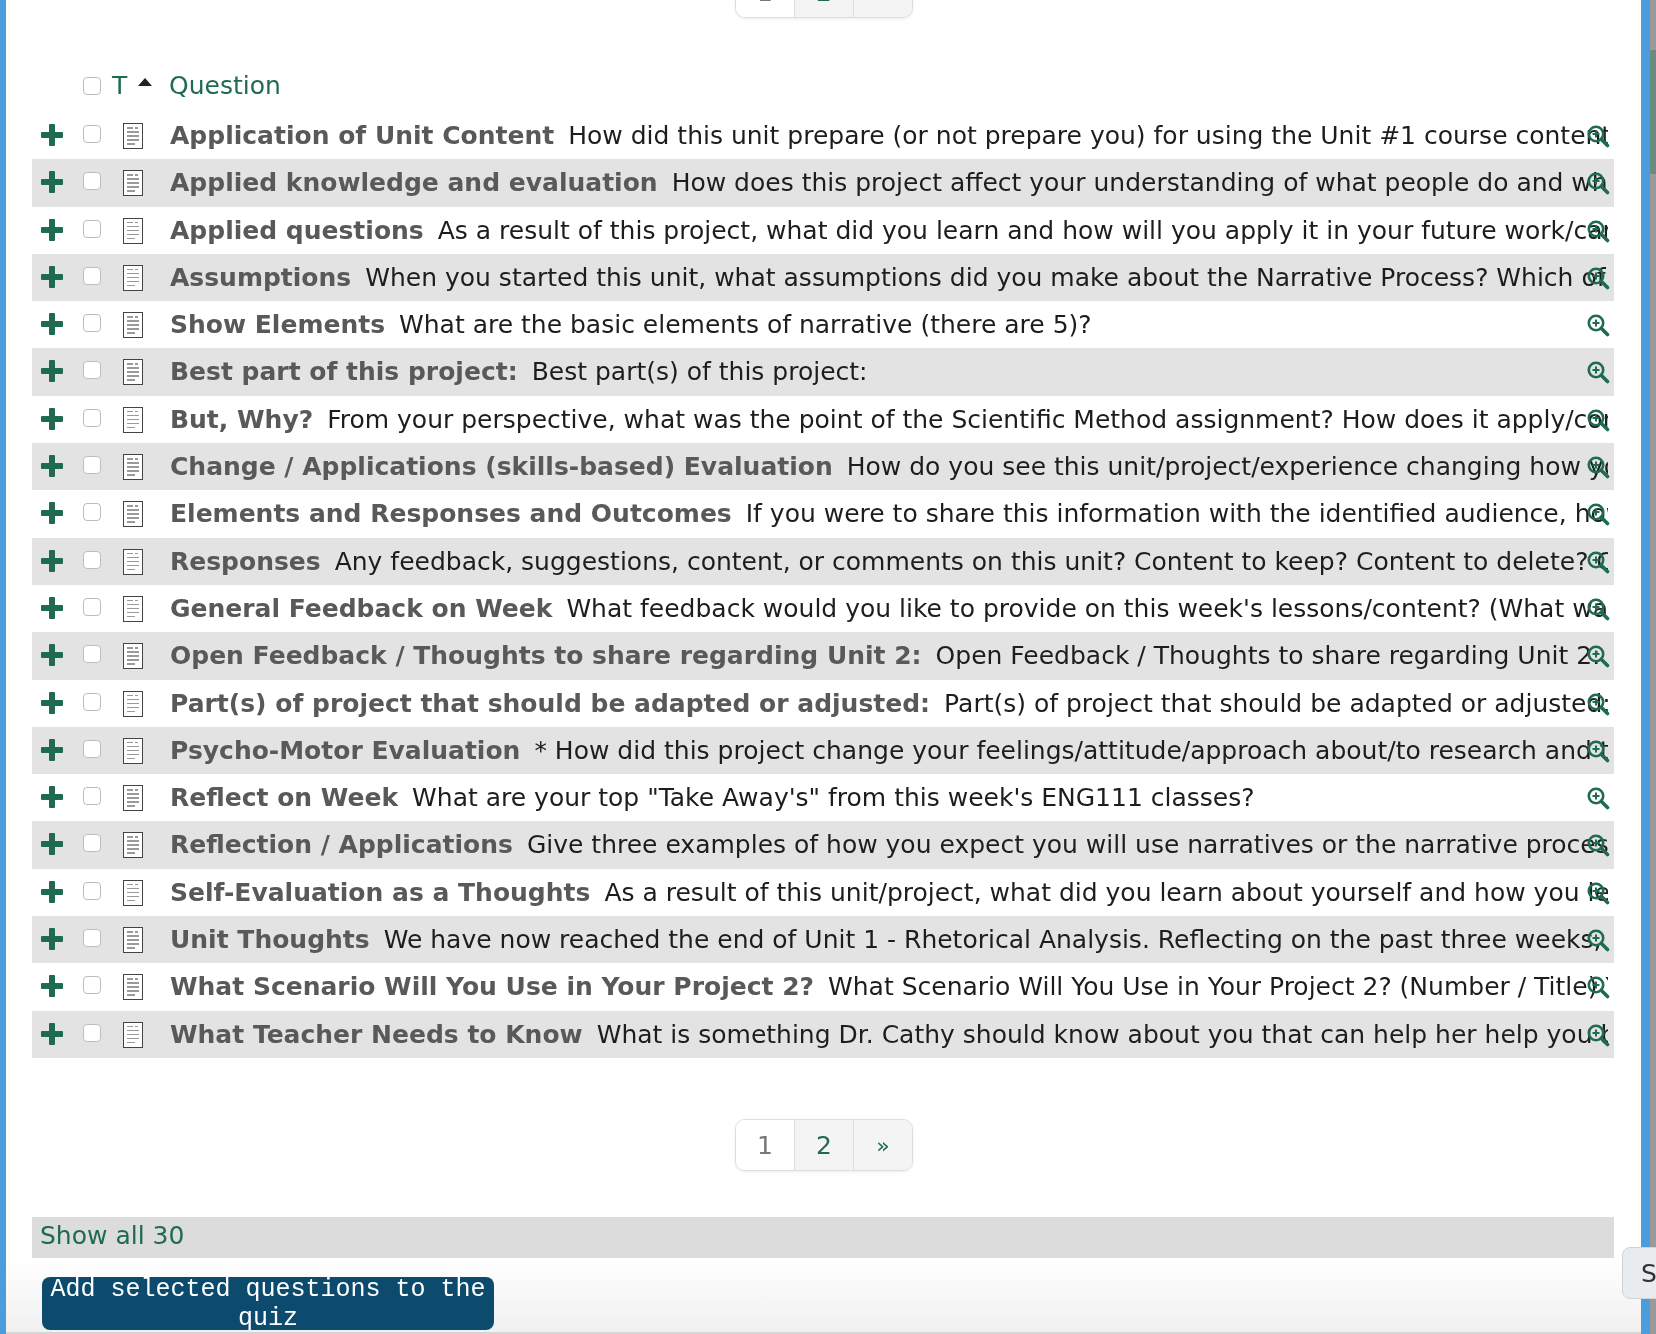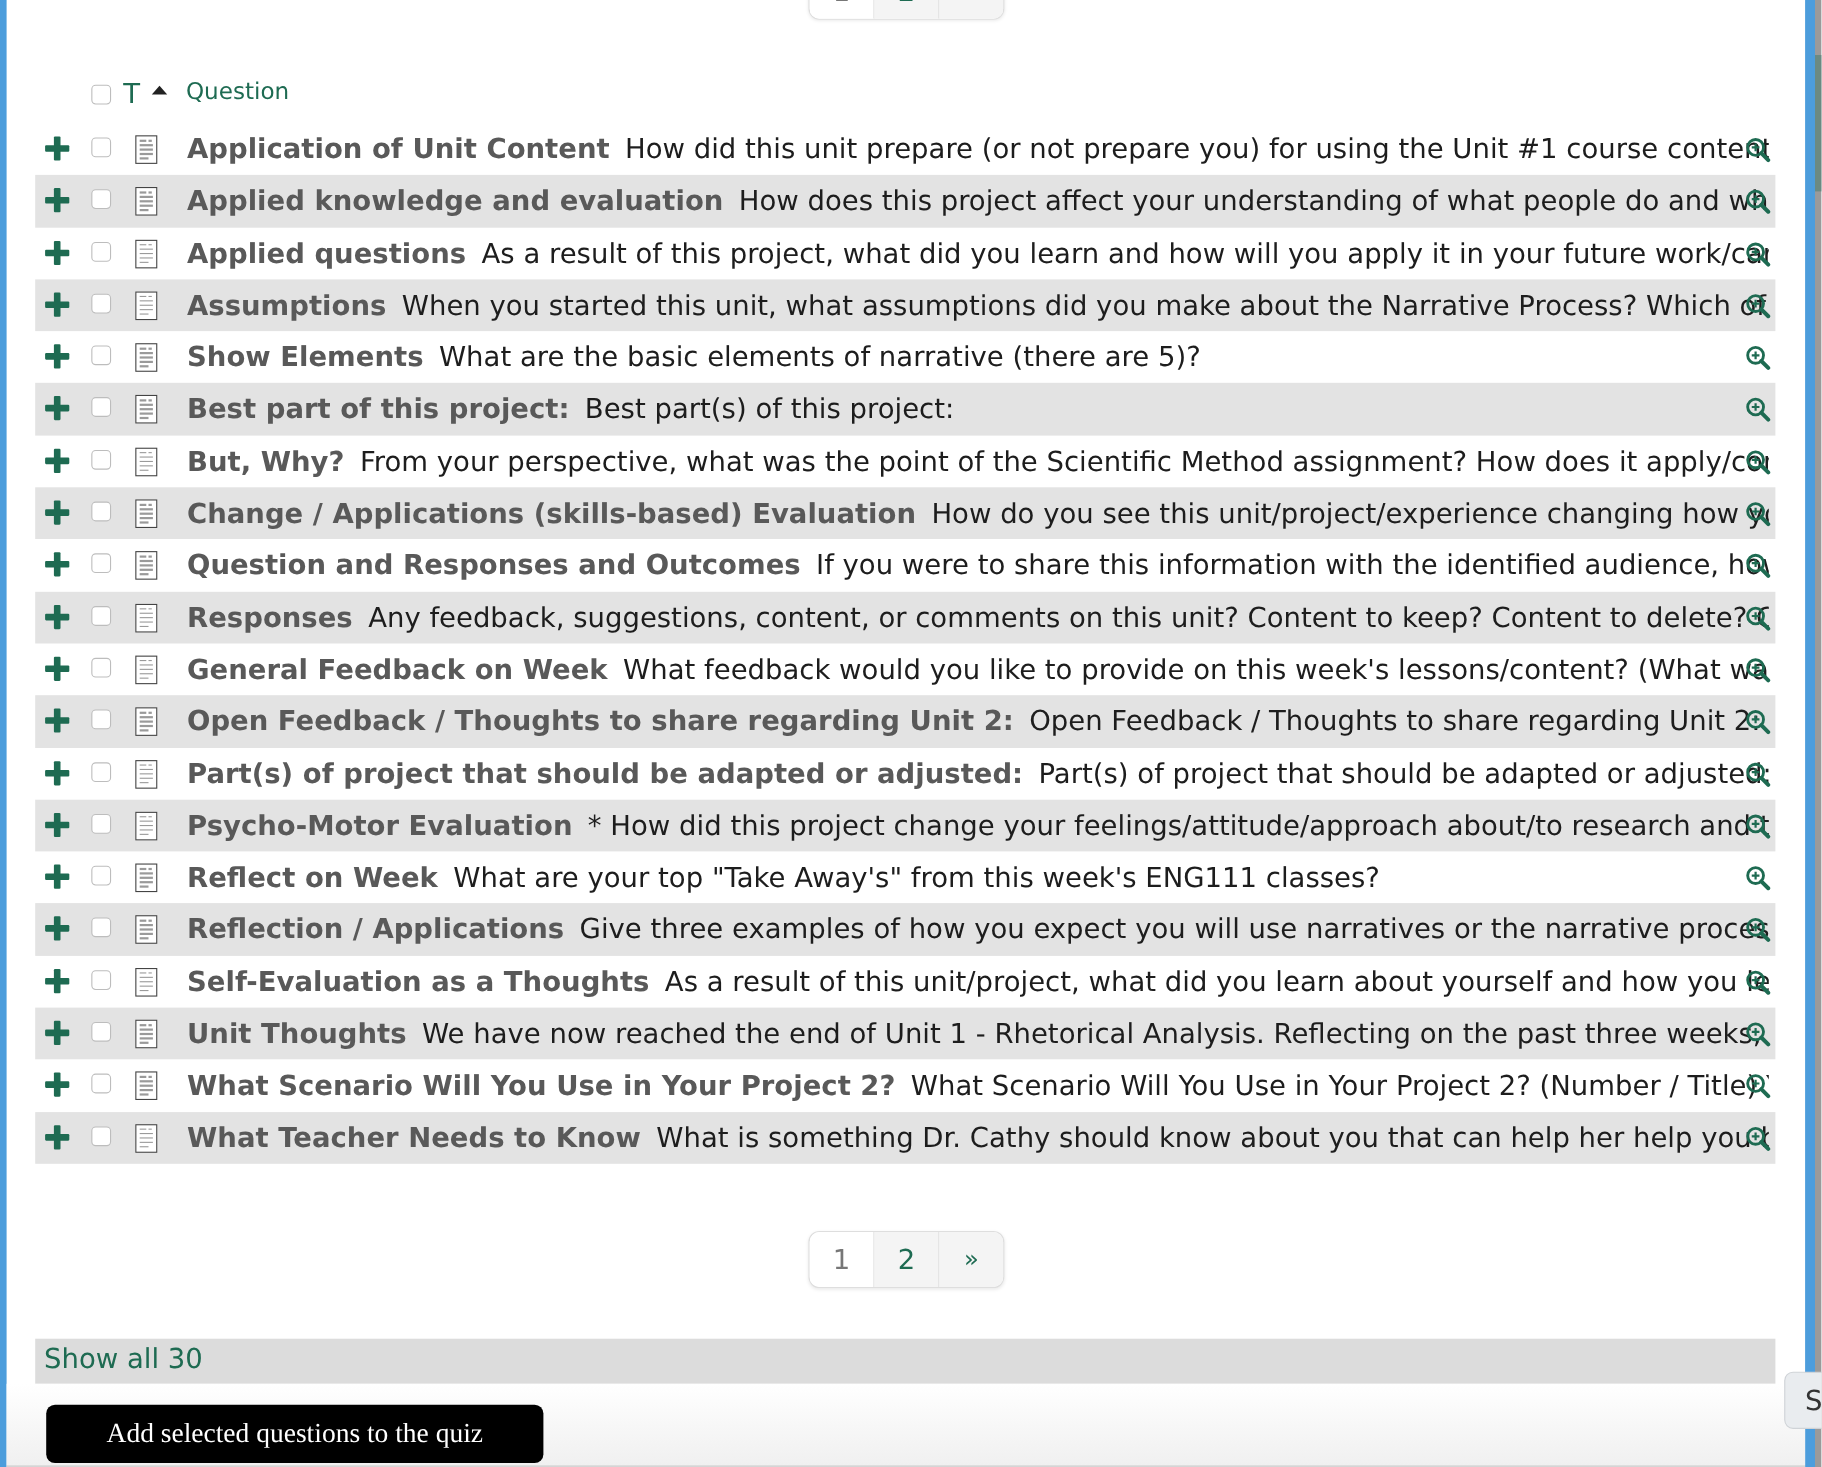--- a/index.html
+++ b/index.html
@@ -24,21 +24,21 @@
   .pager .pg.current { background:#ffffff; color:#777777; }
   .pager-top { left:735px; top:-34px; }
   .pager-bottom { left:735px; top:1119px; }
 
   .thead { position:absolute; left:32px; top:68px; height:40px; display:flex; align-items:center; }
   .cb { width:18px; height:18px; border:1.5px solid #bdbdbd; border-radius:4px; background:#fff; box-sizing:border-box; display:inline-block; }
   .thead .cb { position:absolute; left:51px; top:9px; }
   .thead .t-col { position:absolute; left:80px; top:3px; font-size:25px; color:#1e6b52; white-space:nowrap; }
   .thead .sort { position:absolute; left:106px; top:10px; width:0; height:0;
     border-left:7px solid transparent; border-right:7px solid transparent; border-bottom:8px solid #222; }
-  .thead .q-col { position:absolute; left:137px; top:3px; font-size:21px; color:#1e6b52; white-space:nowrap; }
+  .thead .q-col { position:absolute; left:137px; top:3px; font-size:25px; color:#1e6b52; white-space:nowrap; }
 
   .rows { position:absolute; left:32px; top:112px; width:1582px; }
   .row { position:relative; height:47.3px; display:flex; align-items:center; }
   .row.alt { background:#e3e3e3; }
   .row .plus { position:absolute; left:9px; top:12px; width:22px; height:22px; cursor:pointer; }
   .row .plus::before, .row .plus::after { content:""; position:absolute; background:#1e6b52; border-radius:1px; }
   .row .plus::before { left:8px; top:0; width:6px; height:22px; }
   .row .plus::after { left:0; top:8px; width:22px; height:6px; }
   .row .cb { position:absolute; left:51px; top:13px; }
   .row .doc { position:absolute; left:91px; top:11px; width:20px; height:26px; border:1.5px solid #444; box-sizing:border-box; background:#fff; }
@@ -47,22 +47,22 @@
   .row .qname { font-weight:bold; color:#595959; margin-right:14px; }
   .row .qbody { color:#1d1d1d; }
   .row .zoom { position:absolute; left:1554px; top:12px; width:24px; height:24px; cursor:pointer; }
 
   .showall { position:absolute; left:32px; top:1217px; width:1582px; height:41px; background:#dcdcdc; }
   .showall a { position:absolute; left:8px; top:4px; font-size:25px; color:#1e6b52; text-decoration:none; cursor:pointer; }
 
   .footer-bar { position:absolute; left:6px; top:1258px; width:1635px; height:76px;
     background:linear-gradient(#ffffff, #f0f0f0); border-bottom:2px solid #d5d5d5; box-sizing:border-box; }
   .add-btn { position:absolute; left:42px; top:1277px; width:452px; height:53px; border-radius:8px;
-    background:#000000; color:#ffffff; font-size:25px; border:none; display:flex; align-items:center;
-    justify-content:center; cursor:pointer; font-family:Liberation Serif, serif; }
+    background:#0c4a6e; color:#ffffff; font-size:25px; border:none; display:flex; align-items:center;
+    justify-content:center; cursor:pointer; font-family:Liberation Mono, monospace; }
   .side-btn { position:absolute; left:1622px; top:1247px; width:60px; height:52px; border-radius:8px;
     background:#e9ecef; border:1px solid #cfd3d7; font-size:25px; color:#333; display:flex; align-items:center; padding-left:18px; box-sizing:border-box; }
 </style>
 </head>
 <body>
 
 <div class="left-border"></div>
 <div class="right-border"></div>
 <div class="right-gray">
     <div class="band"></div>
@@ -271,21 +271,21 @@
     <span class="cb"></span>
     <span class="doc">
       <i style="top:3px;width:6px"></i>
         <i style="top:3px;left:11px;width:3px"></i>
       <i style="top:7px;width:12px"></i>
         <i style="top:11px;width:12px"></i>
       <i style="top:15px;width:12px"></i>
         <i style="top:19px;width:8px"></i>
     </span>
     <span class="qtext">
-      <span class="qname">Question and Responses and Outcomes</span><span class="qbody">If you were to share this information with the identified audience, how do y</span>
+      <span class="qname">Elements and Responses and Outcomes</span><span class="qbody">If you were to share this information with the identified audience, how do y</span>
     </span>
     <span class="zoom">
       <svg width="24" height="24" viewBox="0 0 24 24">
         <circle cx="10" cy="10" r="7.2" fill="none" stroke="#1e6b52" stroke-width="2.6"></circle>
         <line x1="15.2" y1="15.2" x2="21.5" y2="21.5" stroke="#1e6b52" stroke-width="3.6" stroke-linecap="round"></line>
         <line x1="10" y1="6.5" x2="10" y2="13.5" stroke="#1e6b52" stroke-width="2"></line>
         <line x1="6.5" y1="10" x2="13.5" y2="10" stroke="#1e6b52" stroke-width="2"></line>
       </svg>
     </span>
   </div>

